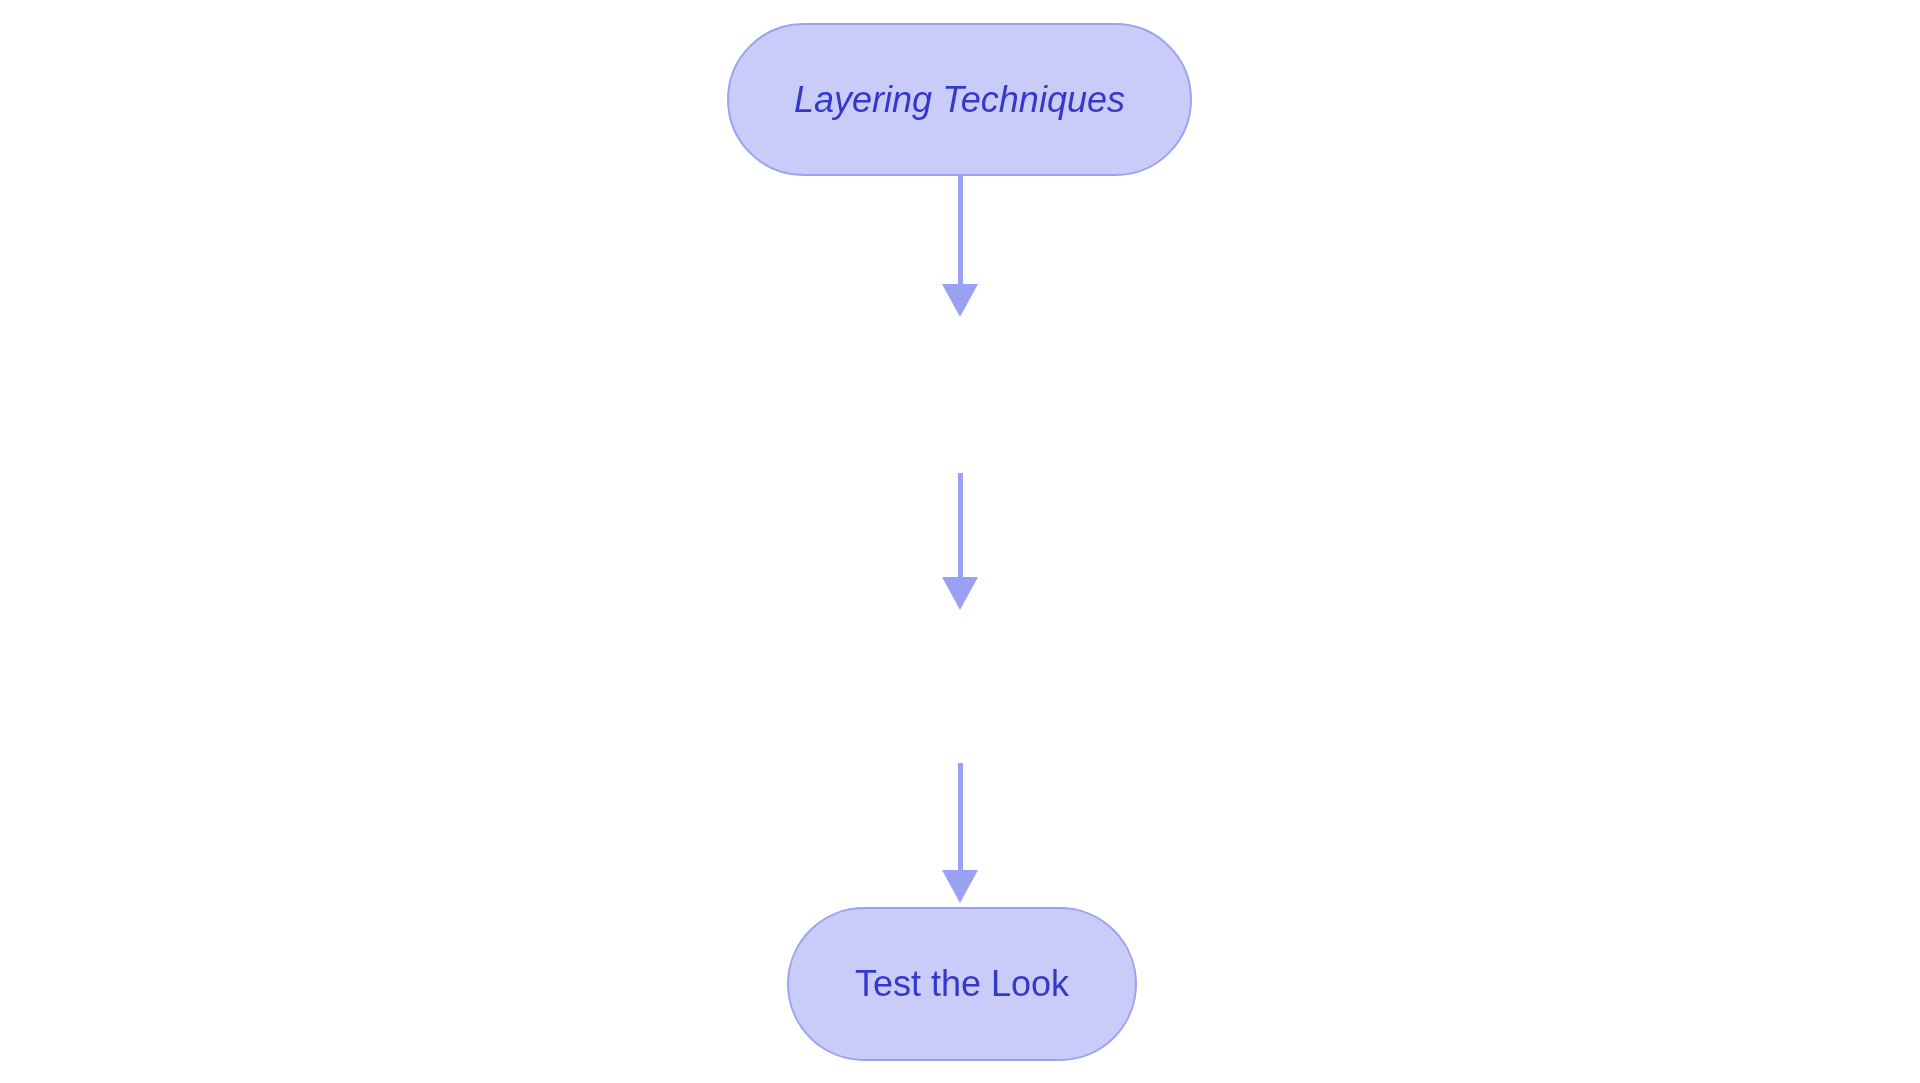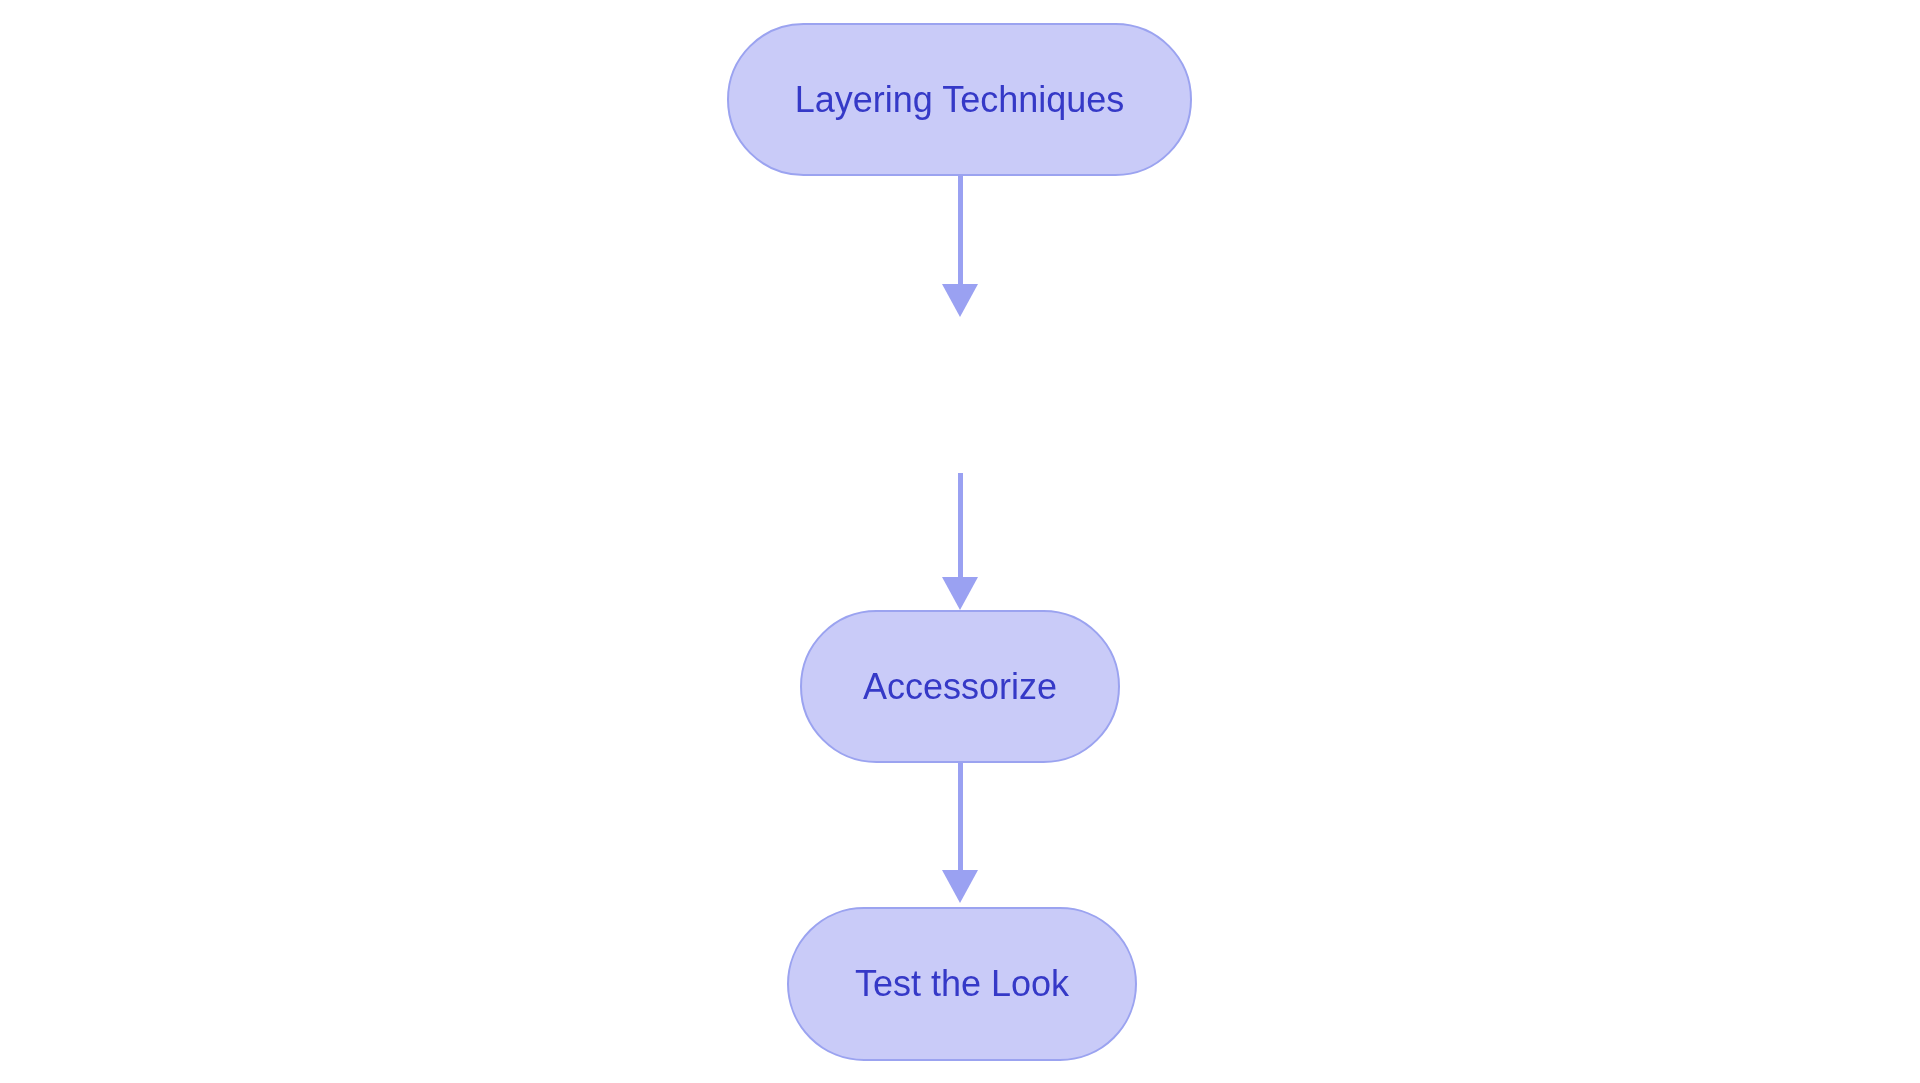--- a/index.html
+++ b/index.html
@@ -31,21 +31,21 @@
     justify-content: center;
   }
   .node-label {
     color: var(--node-text);
     font-size: 36px;
     line-height: 1;
     white-space: nowrap;
     text-align: center;
   }
   
-  #n1 { left: 727px; top: 23px;  width: 465px; height: 153px; }
+  #n1 { left: 727px; top: 23px;  width: 465px; height: 153px; font-style: italic; }
   #n2 { left: 647px; top: 317px; width: 626px; height: 156px; }
   #n3 { left: 800px; top: 610px; width: 320px; height: 153px; }
   #n4 { left: 787px; top: 907px; width: 350px; height: 154px; }
 
   .edge-line {
     position: absolute;
     width: 5px;
     left: 958px;
     background: var(--arrow);
   }
@@ -77,23 +77,20 @@
     <span class="node-label">Layering Techniques</span>
   </div>
 
   <div class="edge-line" id="e1-line"></div>
   <div class="edge-head" id="e1-head"></div>
 
 
   <div class="edge-line" id="e2-line"></div>
   <div class="edge-head" id="e2-head"></div>
 
-  <div class="node" id="n3">
-    <span class="node-label">Accessorize</span>
-  </div>
 
   <div class="edge-line" id="e3-line"></div>
   <div class="edge-head" id="e3-head"></div>
 
   <div class="node" id="n4">
     <span class="node-label">Test the Look</span>
   </div>
 
 </div>
 

